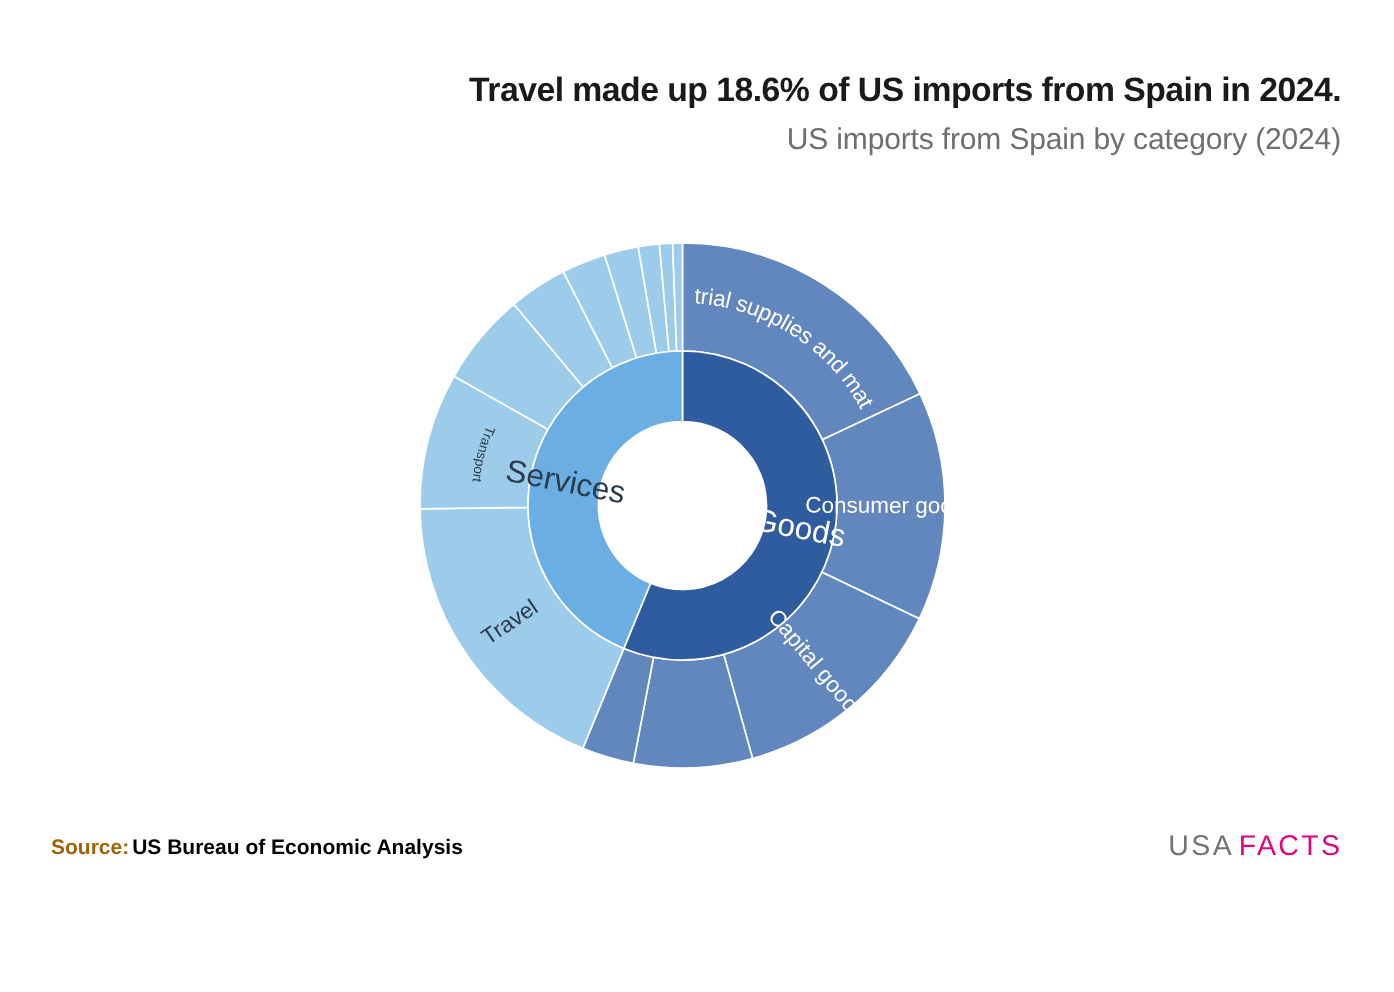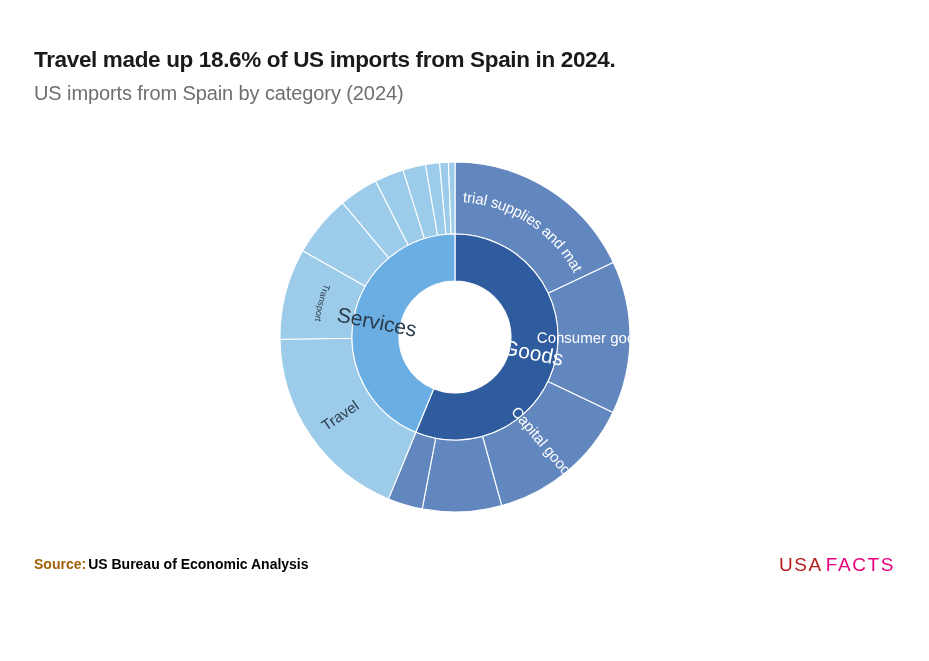--- a/index.html
+++ b/index.html
@@ -9,20 +9,21 @@
     background: #ffffff;
     font-family: "Liberation Sans", sans-serif;
     -webkit-font-smoothing: antialiased;
   }
   #page {
     position: relative;
     width: 929px;
     height: 661px;
     background: #ffffff;
     overflow: hidden;
+    text-align: right;
   }
   #chart-header {
     position: absolute;
     left: 34px;
     top: 46px;
     width: 860px;
   }
   #chart-title {
     font-size: 22.5px;
     font-weight: bold;
@@ -79,21 +80,21 @@
     position: absolute;
     right: 34px;
     top: 6px;
     font-size: 19px;
     letter-spacing: 1.6px;
     white-space: nowrap;
     display: flex;
     align-items: baseline;
   }
   #brand-usa {
-    color: #b91c1c;
+    color: #737373;
     font-weight: 400;
   }
   #brand-facts {
     color: #e6007e;
     font-weight: normal;
     margin-left: 3px;
   }
   .slice-label {
     font-family: "Liberation Sans", sans-serif;
     font-weight: 400;

